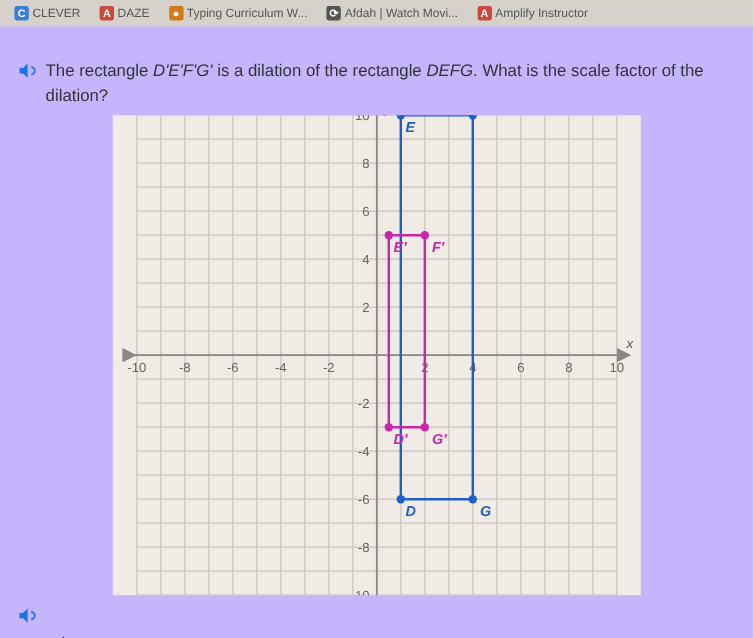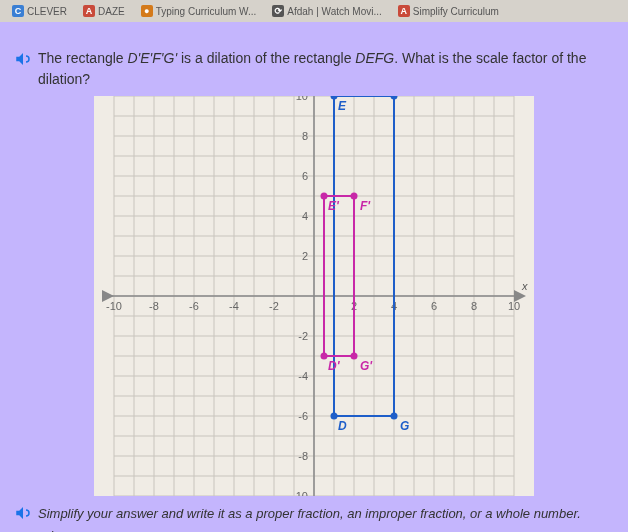--- a/index.html
+++ b/index.html
@@ -41,21 +41,21 @@
   <div class="tab">
       <span class="tab-ico" style="background: rgb(212, 122, 26);">●</span>
       <span>Typing Curriculum W...</span>
     </div>
   <div class="tab">
       <span class="tab-ico" style="background: rgb(85, 85, 85);">⟳</span>
       <span>Afdah | Watch Movi...</span>
     </div>
   <div class="tab">
       <span class="tab-ico" style="background: rgb(201, 74, 58);">A</span>
-      <span>Simplify Curriculum</span>
+      <span>Amplify Instructor</span>
     </div>
 </div>
 
 <div class="content">
   <div class="q-row">
     <span class="speaker">
       <svg width="18" height="18" viewBox="0 0 24 24">
           <path fill="#1a73e8" d="M3 9v6h4l5 5V4L7 9H3z"></path>
           <path fill="#1a73e8" d="M16 7a5 5 0 010 10v-2a3 3 0 000-6V7z"></path>
         </svg>
@@ -171,16 +171,15 @@
     </svg>
   </div>
 
   <div class="inst-row">
     <span class="speaker">
       <svg width="18" height="18" viewBox="0 0 24 24">
           <path fill="#1a73e8" d="M3 9v6h4l5 5V4L7 9H3z"></path>
           <path fill="#1a73e8" d="M16 7a5 5 0 010 10v-2a3 3 0 000-6V7z"></path>
         </svg>
     </span>
-    <span>Simplify your answer and write it as a proper fraction, an improper fraction, or a whole number.</span>
   </div>
   <div style="font-size:13px;color:#333;text-decoration:underline;margin-left:12px;margin-top:3px;">number.</div>
 </div>
 
 </body></html>

